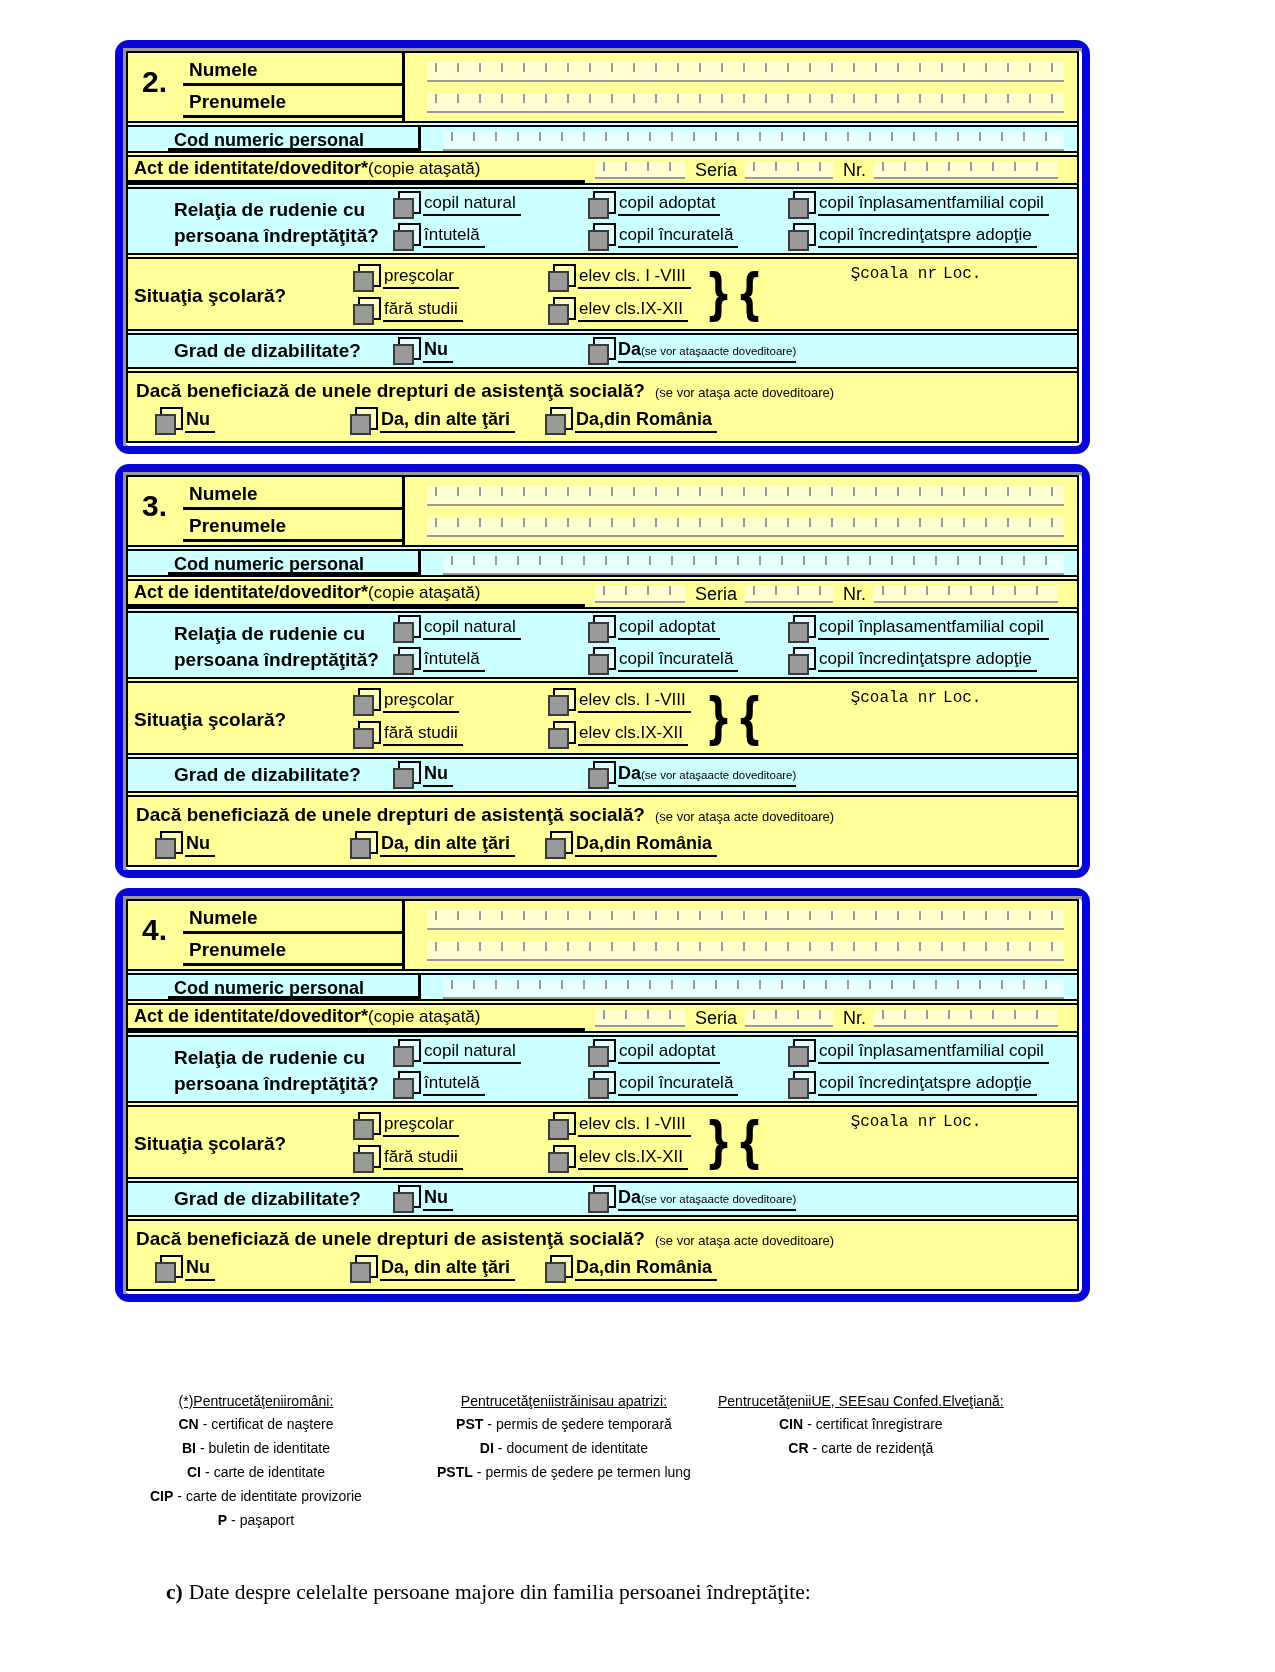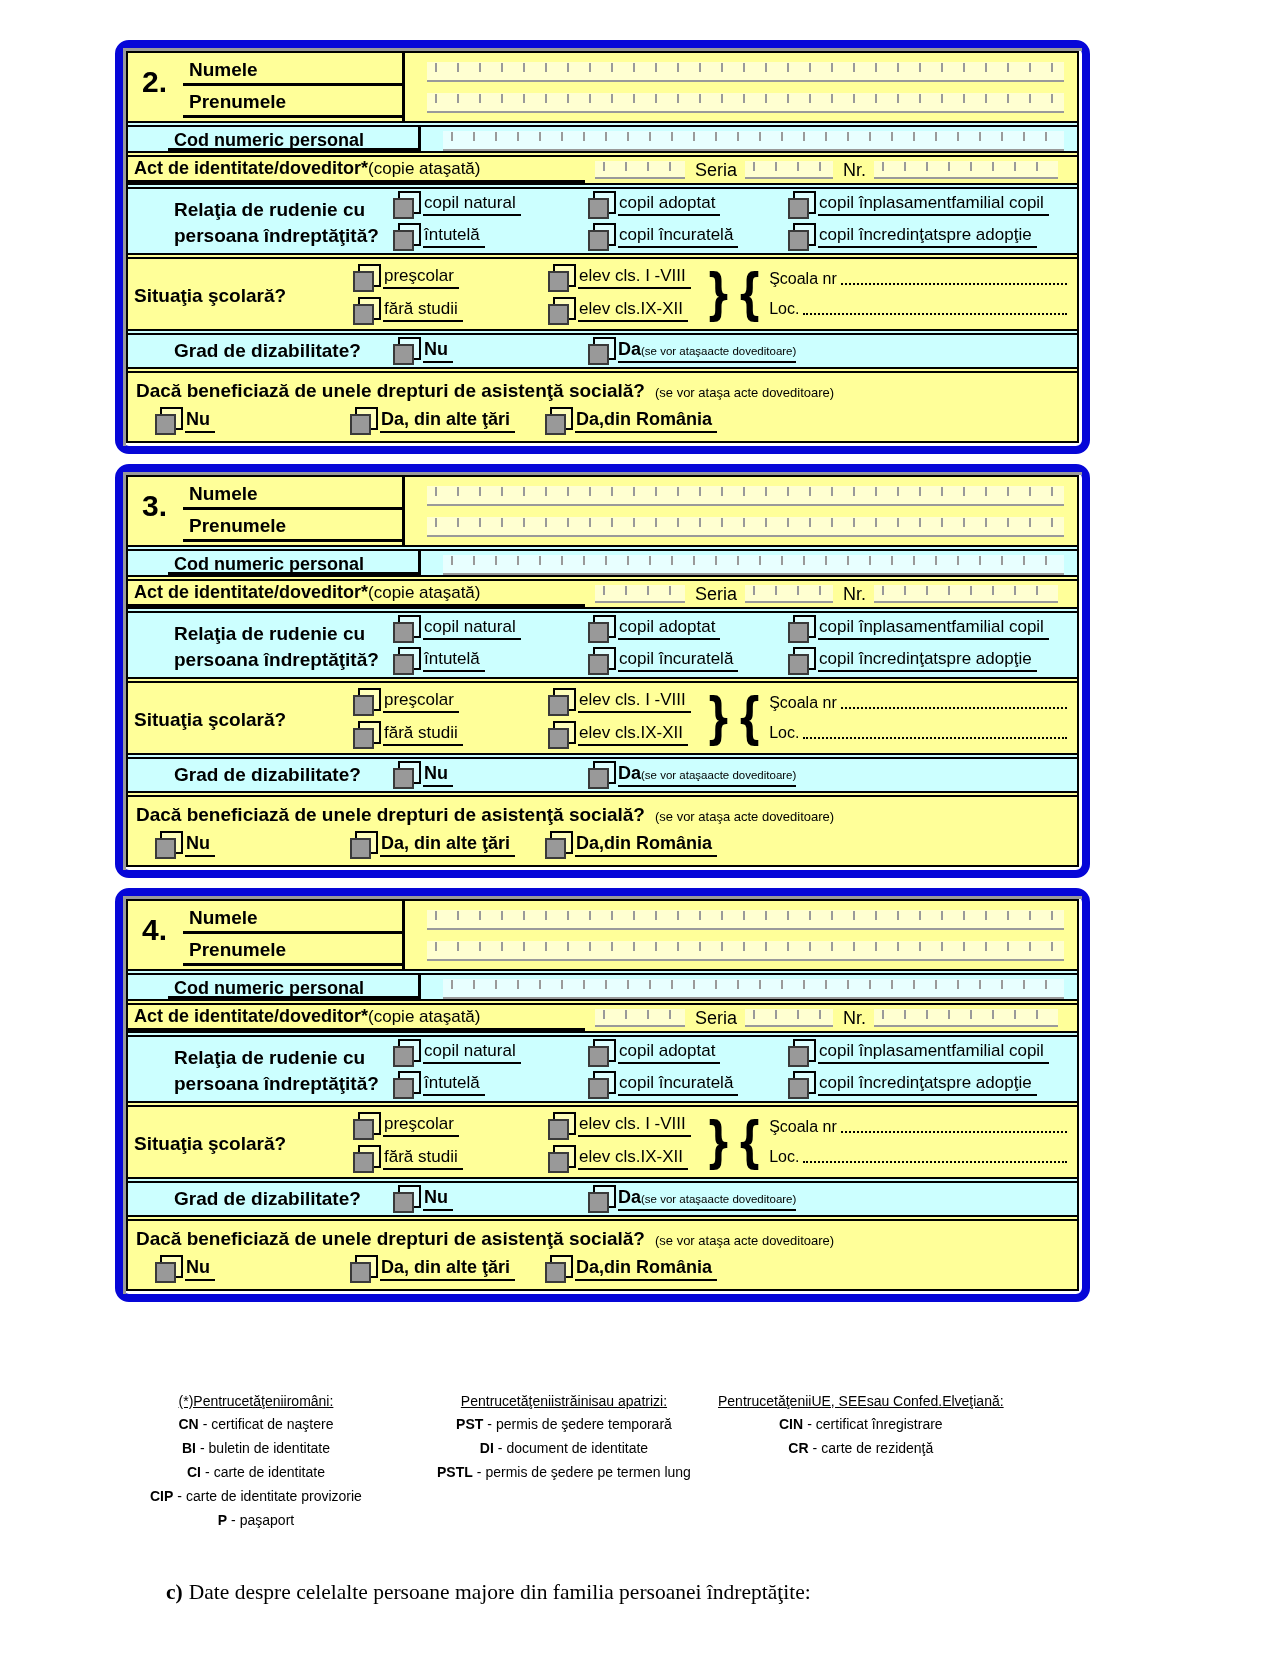--- a/index.html
+++ b/index.html
@@ -89,21 +89,21 @@
   .opt-col { display:flex; flex-direction:column; justify-content:center; }
   .col-w1 { width:195px; }
   .col-w2 { width:200px; }
   .col-fl { flex:1; }
 
   
   .situatia-row { height:78px; }
   .col-w3 { width:155px; }
   .brace { font-size:38px; font-weight:bold; transform:scaleY(1.45); line-height:70px;
            padding:0 2px; font-family:"DejaVu Sans", sans-serif; }
-  .school-col { flex:1; display:flex; flex-direction:column; justify-content:center; padding:0 8px 0 4px; }
+  .school-col { flex:1; display:flex; flex-direction:row; justify-content:center; padding:0 8px 0 4px;font-family:Liberation Mono, monospace; }
   .school-line { display:flex; align-items:flex-end; height:30px; font-size:16px; padding-bottom:6px; }
   .school-line .lbl { white-space:nowrap; }
   .dots { flex:1; border-bottom:2px dotted #000; height:2px; margin:0 2px 3px 4px; }
 
   
   .grad-row { height:38px; }
   .grad-row .opt { height:100%; }
   .grad-row .q-col { padding-top:0; display:flex; align-items:center;border-radius:12px; }
 
   

